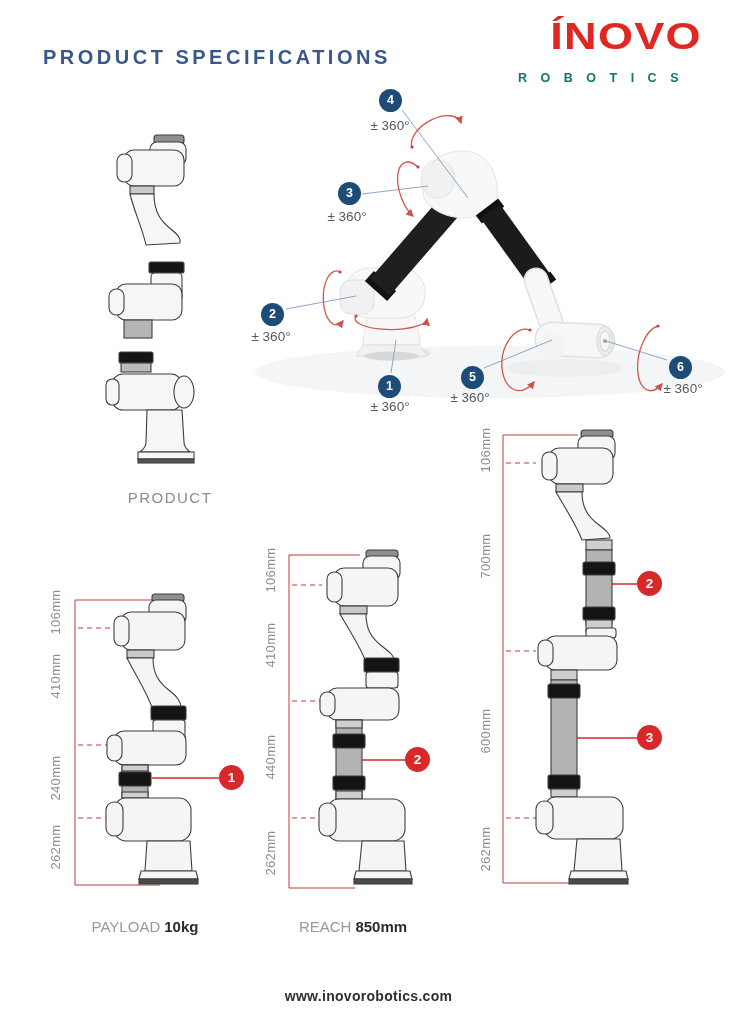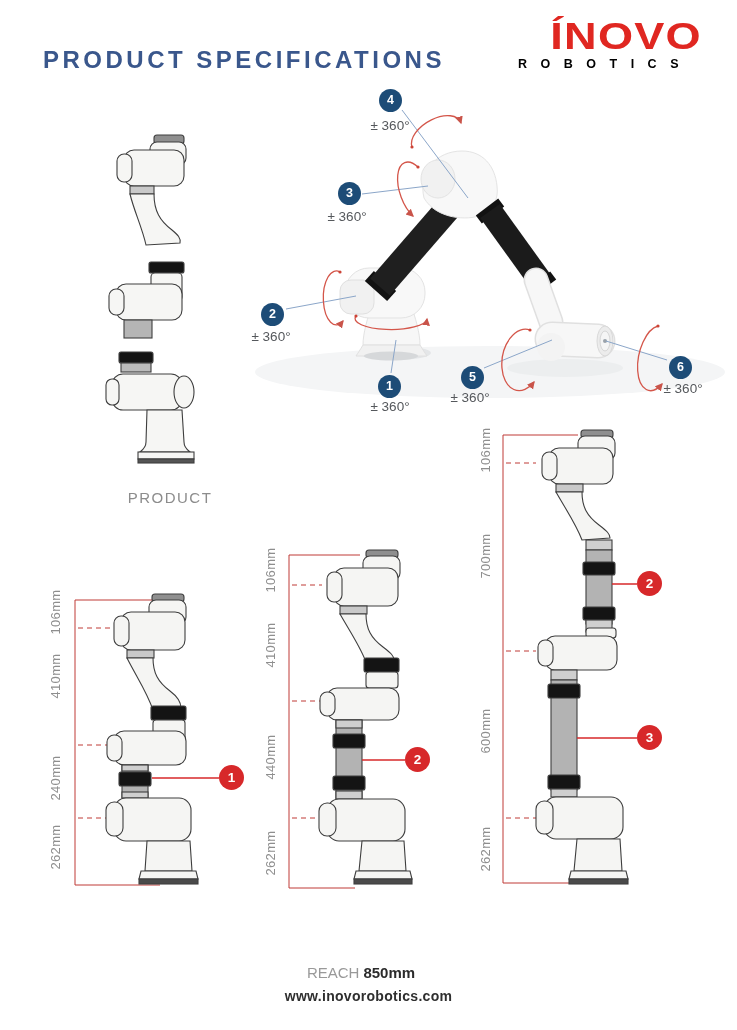--- a/index.html
+++ b/index.html
@@ -1,23 +1,23 @@
 <!DOCTYPE html>
 <html><head>
 <meta charset="utf-8">
 <style>
   html,body{margin:0;padding:0;background:#fff;}
   body{font-family:"Liberation Sans",sans-serif;}
   #page{position:relative;width:737px;height:1030px;background:#ffffff;overflow:hidden;}
   #lineart{position:absolute;left:0;top:0;z-index:1;}
   .ov{position:absolute;z-index:2;}
-  .title{left:43px;top:46px;font-size:24px;font-weight:bold;letter-spacing:3.5px;color:#3a578c;white-space:nowrap;}
+  .title{left:43px;top:46px;font-size:20px;font-weight:bold;letter-spacing:3.5px;color:#3a578c;white-space:nowrap;}
   .logo{right:36px;top:18px;text-align:center;width:192px;}
   .logo .word{font-size:37px;font-weight:bold;color:#e02721;letter-spacing:1px;transform:scaleX(1.22);transform-origin:left center;white-space:nowrap;line-height:38px;}
-  .logo .sub{font-size:12.5px;font-weight:bold;color:#000000;letter-spacing:13.5px;margin-top:1px;white-space:nowrap;}
+  .logo .sub{font-size:12.5px;font-weight:bold;color:#0f766e;letter-spacing:13.5px;margin-top:15px;white-space:nowrap;}
   .njoint{width:23px;height:23px;border-radius:50%;background:#1d4c77;color:#fff;font-size:12.5px;font-weight:bold;text-align:center;line-height:23px;}
   .angle{width:80px;text-align:center;font-size:13.5px;color:#55585c;white-space:nowrap;}
   .modular{width:140px;text-align:center;font-size:15px;letter-spacing:1.5px;color:#8c8c8c;}
   .dimlab{width:60px;height:16px;text-align:center;font-size:13px;color:#8e8e8e;letter-spacing:0.3px;transform:translate(-50%,-50%) rotate(-90deg);white-space:nowrap;}
   .rbadge{width:25px;height:25px;border-radius:50%;background:#d7282a;color:#fff;font-size:13.5px;font-weight:bold;text-align:center;line-height:25px;}
   .spec{width:220px;text-align:center;font-size:15px;line-height:21px;}
   .spec .lbl{color:#999;}
   .spec .val{color:#2b2b2b;font-weight:bold;margin-left:4px;}
   .footer{left:0;width:737px;text-align:center;top:988px;font-size:14px;font-weight:bold;color:#2f2f2f;letter-spacing:0.3px;}
 </style>
@@ -272,22 +272,23 @@
   <div class="ov dimlab" style="left:486px;top:556px;">700mm</div>
   <div class="ov dimlab" style="left:486px;top:731px;">600mm</div>
   <div class="ov dimlab" style="left:486px;top:849px;">262mm</div>
 
   <div class="ov rbadge" style="left:219px;top:765px;">1</div>
   <div class="ov rbadge" style="left:405px;top:747px;">2</div>
   <div class="ov rbadge" style="left:637px;top:571px;">2</div>
   <div class="ov rbadge" style="left:637px;top:725px;">3</div>
 
   <div class="ov spec" style="left:35px;top:916px;">
-  </div>
-  <div class="ov spec" style="left:251px;top:916px;margin-top:46px;">
+    <div><span class="lbl">PAYLOAD</span><span class="val">10kg</span></div>
+  </div>
+  <div class="ov spec" style="left:243px;top:916px;">
     <div><span class="lbl">REACH</span><span class="val">850mm</span></div>
   </div>
   <div class="ov spec" style="left:467px;top:916px;">
   </div>
 
   <div class="ov footer">www.inovorobotics.com</div>
 
 </div>
 
 </body></html>

